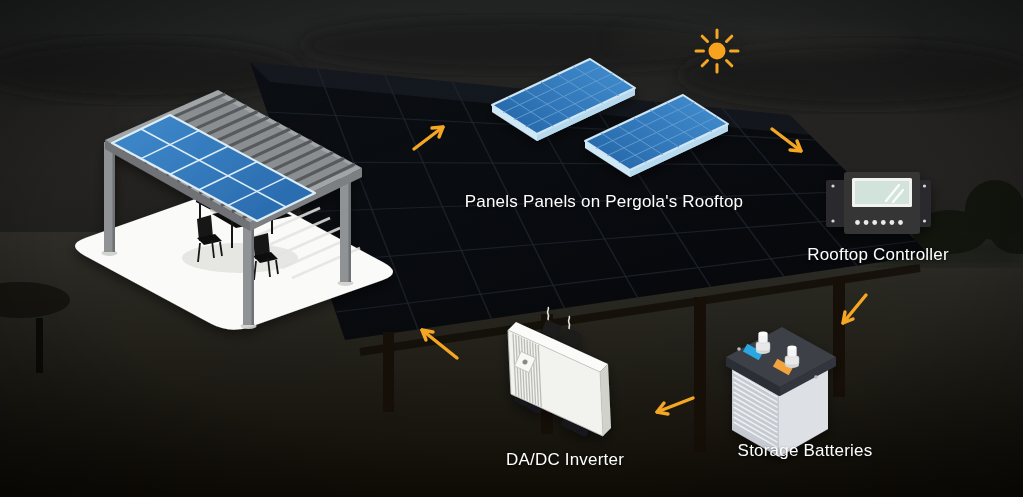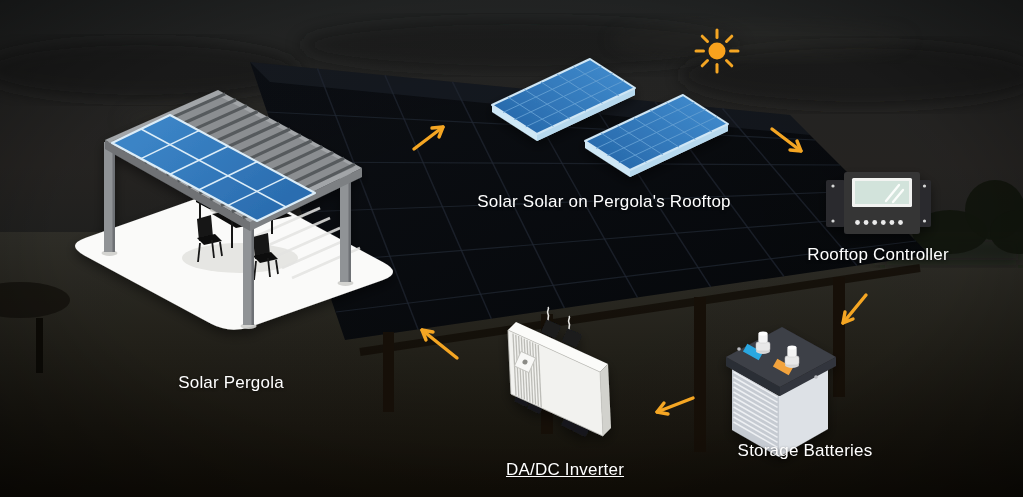--- a/index.html
+++ b/index.html
@@ -367,23 +367,22 @@
       <path d="M693,398 L657,412"></path>
           <path d="M668,414 L657,412 L664,403"></path>
     </g>
     <g>
       <path d="M457,358 L422,330"></path>
           <path d="M426,340 L422,330 L433,332"></path>
     </g>
   </g>
 </svg>
 
-<div class="node-label" style="left:231px;top:373px;">Solar Pergola</div>
-
-<div class="node-label" style="left:604px;top:192px;">Solar Solar on Pergola's Rooftop</div>
+
+<div class="node-label" style="left:604px;top:192px;">Panels Panels on Pergola's Rooftop</div>
 
 <div class="node-label" style="left:878px;top:245px;">Rooftop Controller</div>
 
 <div class="node-label" style="left:790px;top:441px;margin-left:15px;">Storage Batteries</div>
 
-<div class="node-label" style="left:565px;top:460px;text-decoration:underline;">DA/DC Inverter</div>
+<div class="node-label" style="left:565px;top:450px;">DA/DC Inverter</div>
 
 </div>
 
 </body></html>

